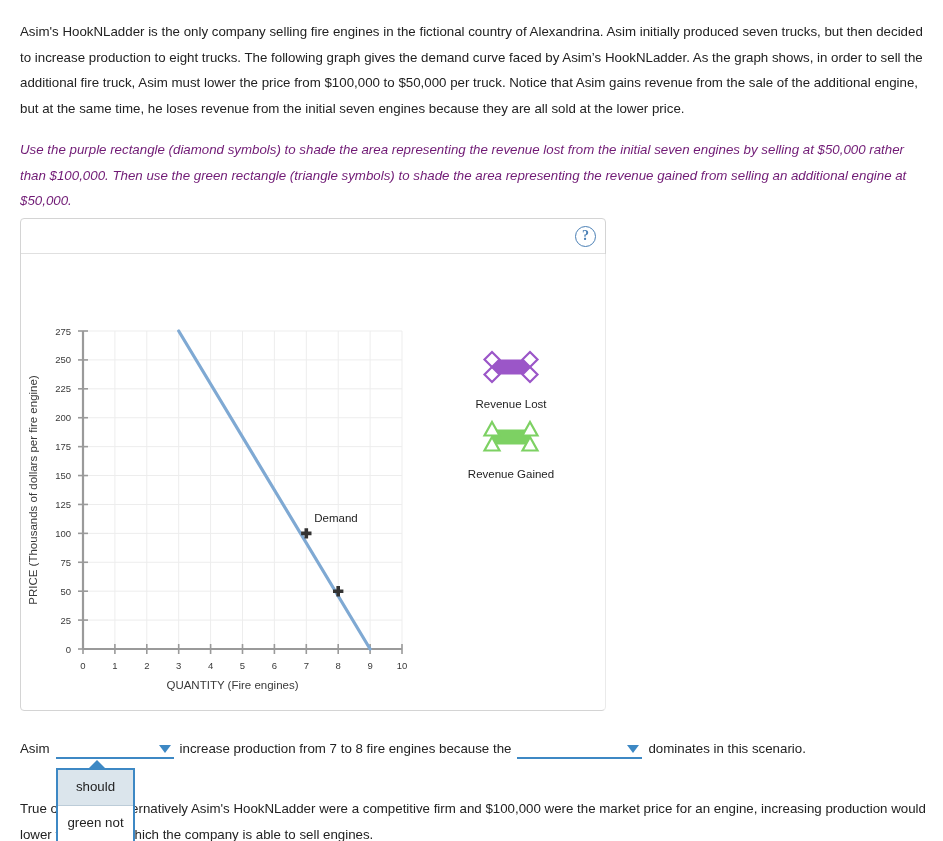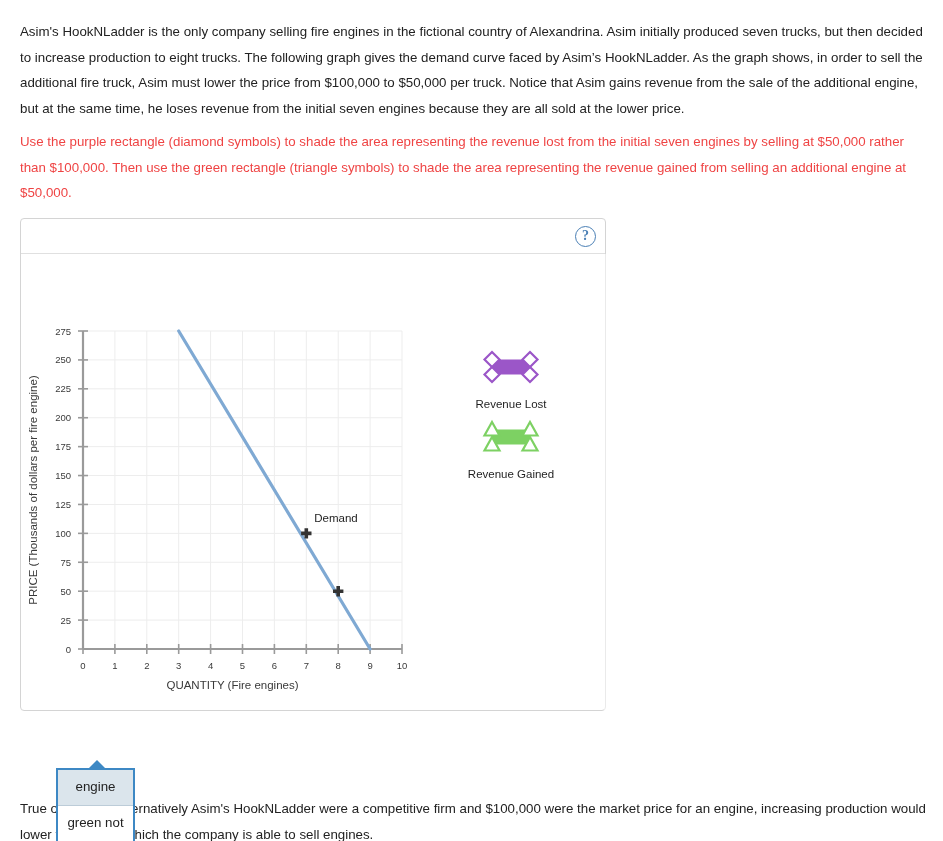--- a/index.html
+++ b/index.html
@@ -21,22 +21,23 @@
   .prose {
     position: absolute;
     left: 20px;
     width: 908px;
     font-size: 13.3px;
     line-height: 25.5px;
     color: #222222;
   }
   #intro-paragraph { top: 6px; }
   #instruction-paragraph {
-    top: 116px;
-    color: #ef4444;
+    top: 124px;
+    font-style: italic;
+    color: #701a75;
   }
 
   
   #graph-panel {
     position: absolute;
     left: 20px; top: 218px;
     width: 586px; height: 493px;
     border: 1px solid #d4d4d4;
     border-radius: 4px;
     background: #ffffff;
@@ -288,22 +289,25 @@
               <path d="M 509 168 L 516.5 181.5 L 501.5 181.5 Z" fill="#ffffff" stroke="#7DD163" stroke-width="2.2"></path>
               <path d="M 509 183 L 516.5 196.5 L 501.5 196.5 Z" fill="#ffffff" stroke="#7DD163" stroke-width="2.2"></path>
               <text x="490" y="224" text-anchor="middle" class="legend-label">Revenue Gained</text>
             </g>
             <line x1="584" y1="0" x2="584" y2="457" stroke="#ffffff" stroke-width="1"></line>
           </g>
       </svg>
     </div>
   </div>
 
+  <div class="qrow" id="question-row-1">
+    <span>Asim</span><span class="dd" id="dropdown-should"><span class="caret"></span></span><span>increase production from 7 to 8 fire engines because the</span><span class="dd" id="dropdown-effect"><span class="caret"></span></span><span>dominates in this scenario.</span>
+  </div>
 
   <p id="question-row-2">True or False: If alternatively Asim's HookNLadder were a competitive firm and $100,000 were the market price for an engine, increasing production would lower the price at which the company is able to sell engines.</p>
 
   <div id="dropdown-menu">
     <div class="pointer"></div>
-    <div class="dd-option selected">engine</div>
+    <div class="dd-option selected">should</div>
     <div class="dd-option">green not</div>
   </div>
 
 </div>
 
 </body></html>

